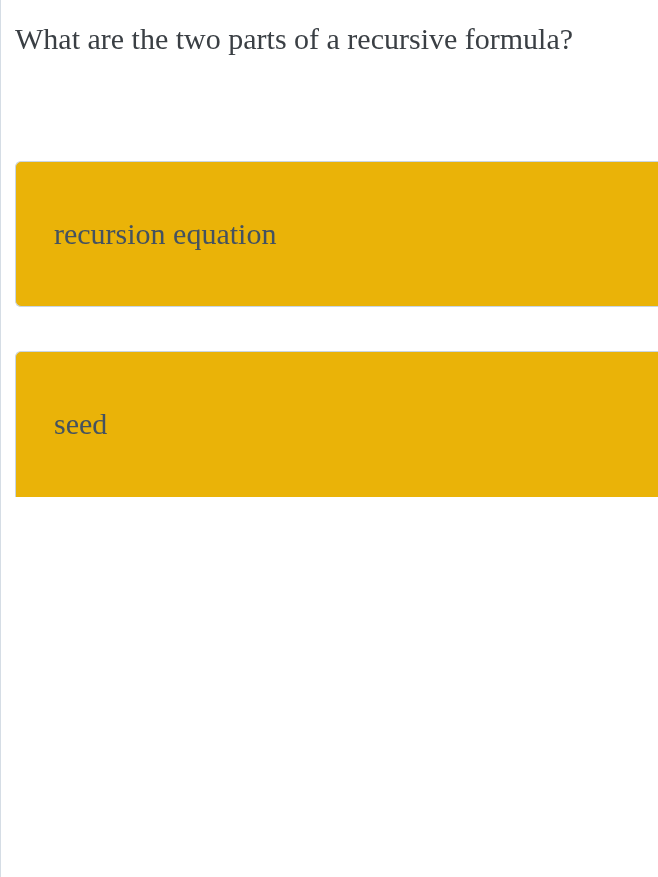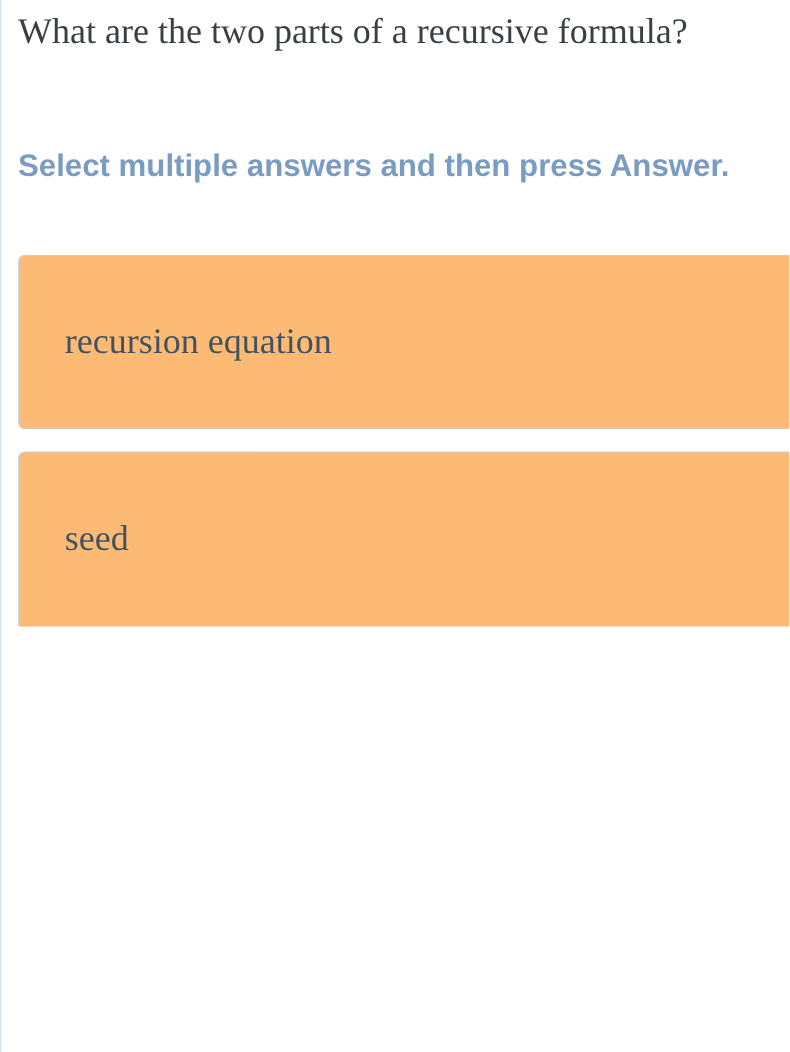--- a/index.html
+++ b/index.html
@@ -10,21 +10,21 @@
   body {
     font-family: Georgia, 'Times New Roman', serif;
     background: #ffffff;
     width: 658px;
     height: 877px;
     overflow: hidden;
   }
   .container {
     border-left: 1px solid #d5dde5;
     padding-left: 14px;
-    padding-top: 4px;
+    padding-top: 16px;
     height: 100%;
   }
   .question {
     font-size: 30px;
     color: #3a3f44;
     line-height: 1.55;
     font-weight: 400;
     margin-bottom: 72px;
     padding-right: 20px;
   }
@@ -40,40 +40,40 @@
     flex-direction: column;
     gap: 18px;
   }
   .option {
     border: 1.5px solid #c9d6e3;
     border-radius: 6px;
     padding: 52px 38px;
     font-size: 30px;
     color: #445260;
     cursor: pointer;
-    background: #fdba74;
+    background: #eab308;
     min-height: 146px;
     display: flex;
     align-items: center;
     font-family: Georgia, 'Times New Roman', serif;
     border-right: none;
     border-top-right-radius: 0;
     border-bottom-right-radius: 0;
+    margin-top: 26px;
   }
   .option:last-child {
     border-bottom: none;
     border-bottom-left-radius: 0;
   }
 </style>
 </head>
 <body>
 
 <div class="container">
   <div class="question">What are the two parts of a recursive formula?</div>
-  <div class="instruction">Select multiple answers and then press Answer.</div>
   <div class="options">
     <div class="option">
       <span>recursion equation</span>
     </div>
     <div class="option">
       <span>seed</span>
     </div>
   </div>
 </div>
 

